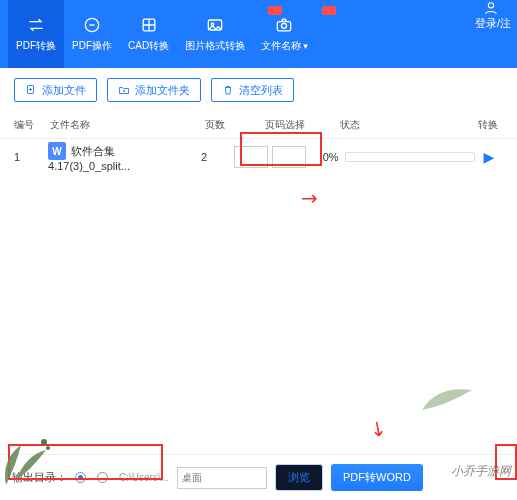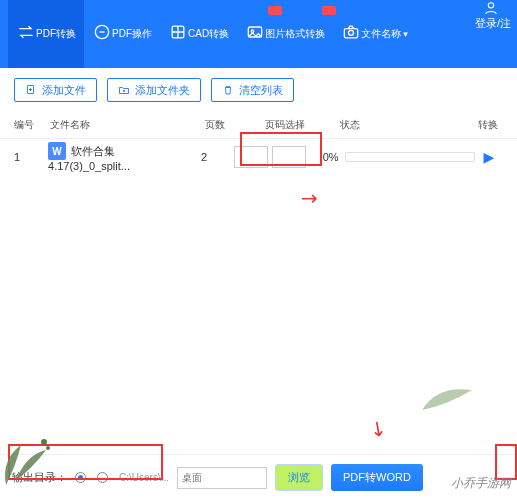--- a/index.html
+++ b/index.html
@@ -1,21 +1,21 @@
 <!DOCTYPE html>
 <html><head>
 <meta charset="utf-8">
 <style>
   * { box-sizing: border-box; margin: 0; padding: 0; font-family: "Microsoft YaHei", Arial, sans-serif; }
   body { background: #f5f5f5; width: 517px; height: 500px; position: relative; overflow: hidden; }
   .window { background: #fff; width: 100%; height: 100%; display: flex; flex-direction: column; }
 
   
   .toolbar { background: #1e7bff; height: 68px; display: flex; align-items: stretch; padding-left: 8px; position: relative; }
-  .tool-item { display: flex; align-items: center; justify-content: center; color: #fff; font-size: 10px; padding: 0 8px; min-width: 54px; cursor: pointer; }
+  .tool-item { display: flex; flex-direction: column; align-items: center; justify-content: center; color: #fff; font-size: 10px; padding: 0 8px; min-width: 54px; cursor: pointer; }
   .tool-item.active { background: #0f62e6; }
   .tool-icon { width: 20px; height: 20px; margin-bottom: 4px; display: flex; align-items: center; justify-content: center; }
   .tool-icon svg { width: 20px; height: 20px; fill: none; stroke: #fff; stroke-width: 1.6; }
   .tool-label { white-space: nowrap; }
   .tool-caret { margin-left: 2px; font-size: 9px; }
   .badge { position: absolute; top: 6px; width: 14px; height: 9px; background: #ff4d4f; border-radius: 2px; }
   .badge.b1 { left: calc(8px + 54px*4 + 44px); }
   .badge.b2 { left: calc(8px + 54px*5 + 44px); }
 
   .login-area { margin-left: auto; display: flex; align-items: center; color: #fff; font-size: 11px; padding: 0 6px; cursor: pointer; flex-direction: column; }
@@ -41,37 +41,37 @@
   .range-wrap { display: flex; gap: 4px; justify-content: center; position: relative; }
   .progress-bar { height: 10px; border: 1px solid #ddd; width: 130px; border-radius: 2px; }
   .play-ico { color: #1e7bff; font-size: 14px; cursor: pointer; }
 
   
   .bottom { position: absolute; left: 0; right: 0; bottom: 0; height: 46px; display: flex; align-items: center; padding: 0 12px; border-top: 1px solid #eee; background: #fff; font-size: 11px; color: #444; gap: 8px; }
   .radio { width: 11px; height: 11px; border: 1px solid #888; border-radius: 50%; display: inline-flex; align-items: center; justify-content: center; margin-right: 3px; }
   .radio.on::after { content: ""; width: 5px; height: 5px; background: #1e7bff; border-radius: 50%; }
   .path-box { border: 1px solid #ccc; height: 22px; width: 90px; padding: 0 4px; font-size: 10px; color: #777; display: flex; align-items: center; overflow: hidden; }
   .btn-primary { background: linear-gradient(#2e8cff,#1e7bff); color: #fff; border: none; height: 27px; padding: 0 12px; font-size: 11px; border-radius: 3px; cursor: pointer; }
-  .btn-secondary { background: #bef264; color: #1e7bff; border: 1px solid #bcd7ff; height: 27px; padding: 0 12px; font-size: 11px; border-radius: 3px; cursor: pointer; }
+  .btn-secondary { background: #0f172a; color: #1e7bff; border: 1px solid #bcd7ff; height: 27px; padding: 0 12px; font-size: 11px; border-radius: 3px; cursor: pointer; }
 
   
   .callout { position: absolute; border: 2px solid #e33; pointer-events: none; }
   .co-range { top: 132px; left: 240px; width: 82px; height: 34px; }
   .co-botleft { bottom: 20px; left: 8px; width: 155px; height: 36px; }
   .co-botright { bottom: 20px; right: 0px; width: 22px; height: 36px; }
   .arrow { position: absolute; color: #e33; font-size: 20px; pointer-events: none; }
   .arrow.a1 { top: 186px; left: 300px; transform: rotate(-45deg); }
   .arrow.a2 { bottom: 60px; left: 370px; transform: rotate(35deg); }
 
   
   .leaf { position: absolute; fill: #6b8b5a; opacity: 0.9; }
   .leaf.l1 { left: -4px; bottom: 10px; width: 60px; height: 60px; }
   .leaf.l2 { right: 40px; top: 380px; width: 60px; height: 36px; opacity:0.6; }
 
-  .watermark { position: absolute; right: 6px; bottom: 8px; font-size: 12px; color: #888; font-style: italic; }
+  .watermark { position: absolute; right: 6px; bottom: 20px; font-size: 12px; color: #888; font-style: italic; }
 </style>
 </head>
 <body>
 
 <div class="window">
 
   <div class="toolbar">
     <div class="tool-item active">
       <span class="tool-icon">
           <svg viewBox="0 0 24 24">

